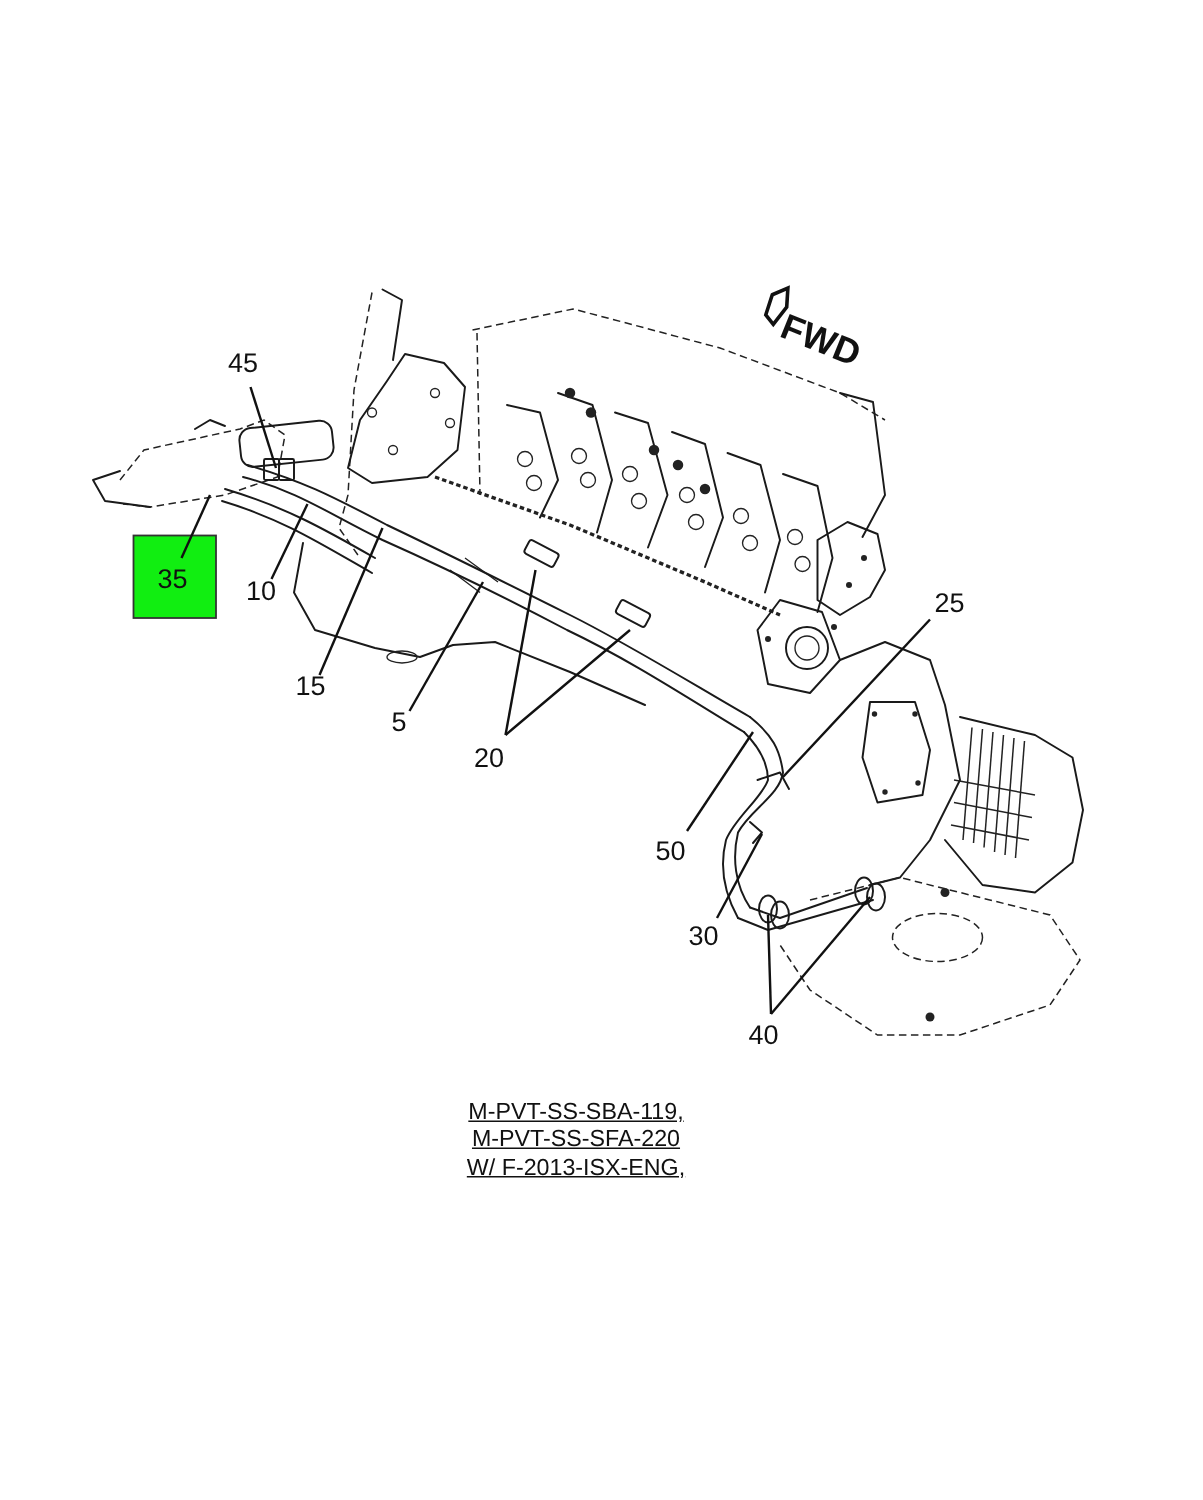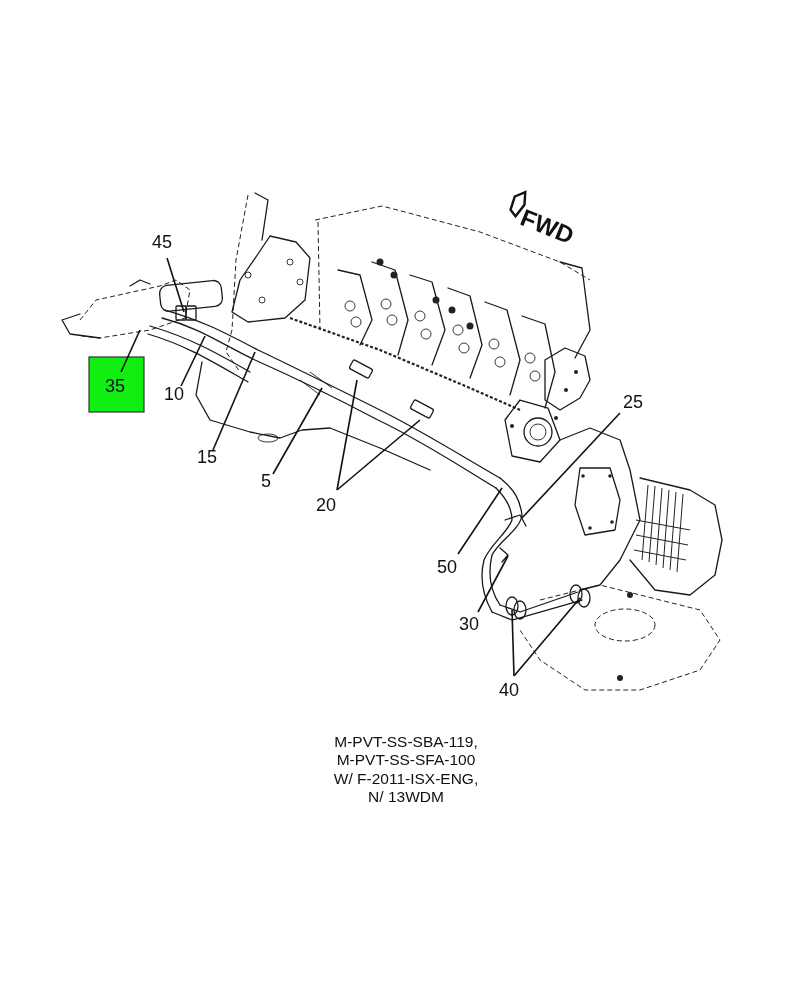--- a/index.html
+++ b/index.html
@@ -8,22 +8,22 @@
   #diagram { position:absolute; left:0; top:0; width:802px; height:1000px; }
   .line { fill:none; stroke:#1a1a1a; stroke-width:1.3; stroke-linecap:round; stroke-linejoin:round; }
   .thin { fill:none; stroke:#222; stroke-width:0.9; }
   .dash { fill:none; stroke:#222; stroke-width:1; stroke-dasharray:5 3; }
   .leader { stroke:#111; stroke-width:1.6; fill:none; }
   .callout { font-family:"Liberation Sans", sans-serif; font-size:18px; fill:#111; }
   .dot { fill:#222; }
   .hatch { stroke:#222; stroke-width:1; }
   .highlight-box { fill:#11ee11; stroke:#333; stroke-width:1.2; }
   .fwd { font-family:"Liberation Sans", sans-serif; font-weight:bold; font-size:24px; fill:#111; }
-  #caption { position:absolute; left:266px; top:733px; width:280px; text-align:center;
-             font-size:15.5px; line-height:18.3px; color:#111; }
+  #caption { position:absolute; left:244px; top:733px; width:280px; text-align:center;
+             font-size:15.5px; line-height:18.3px; color:#111;text-decoration:underline; }
   #caption div { white-space:nowrap; }
 </style>
 </head>
 <body>
 
 <svg id="diagram" viewBox="0 0 802 1000" xmlns="http://www.w3.org/2000/svg">
 
   <g>
 
     <path class="dash" d="M248,195 L236,260 L232,330 L226,352 L240,372"></path>
@@ -172,16 +172,15 @@
     <text class="callout" x="316" y="511">20</text>
     <text class="callout" x="623" y="408">25</text>
     <text class="callout" x="437" y="573">50</text>
     <text class="callout" x="459" y="630">30</text>
     <text class="callout" x="499" y="696">40</text>
   </g>
 </svg>
 
 <div id="caption">
   <div>M-PVT-SS-SBA-119,</div>
-  <div>M-PVT-SS-SFA-100</div>
-  <div>W/ F-2011-ISX-ENG,</div>
-  <div>N/ 13WDM</div>
+  <div>M-PVT-SS-SFA-220</div>
+  <div>W/ F-2013-ISX-ENG,</div>
 </div>
 
 </body></html>

